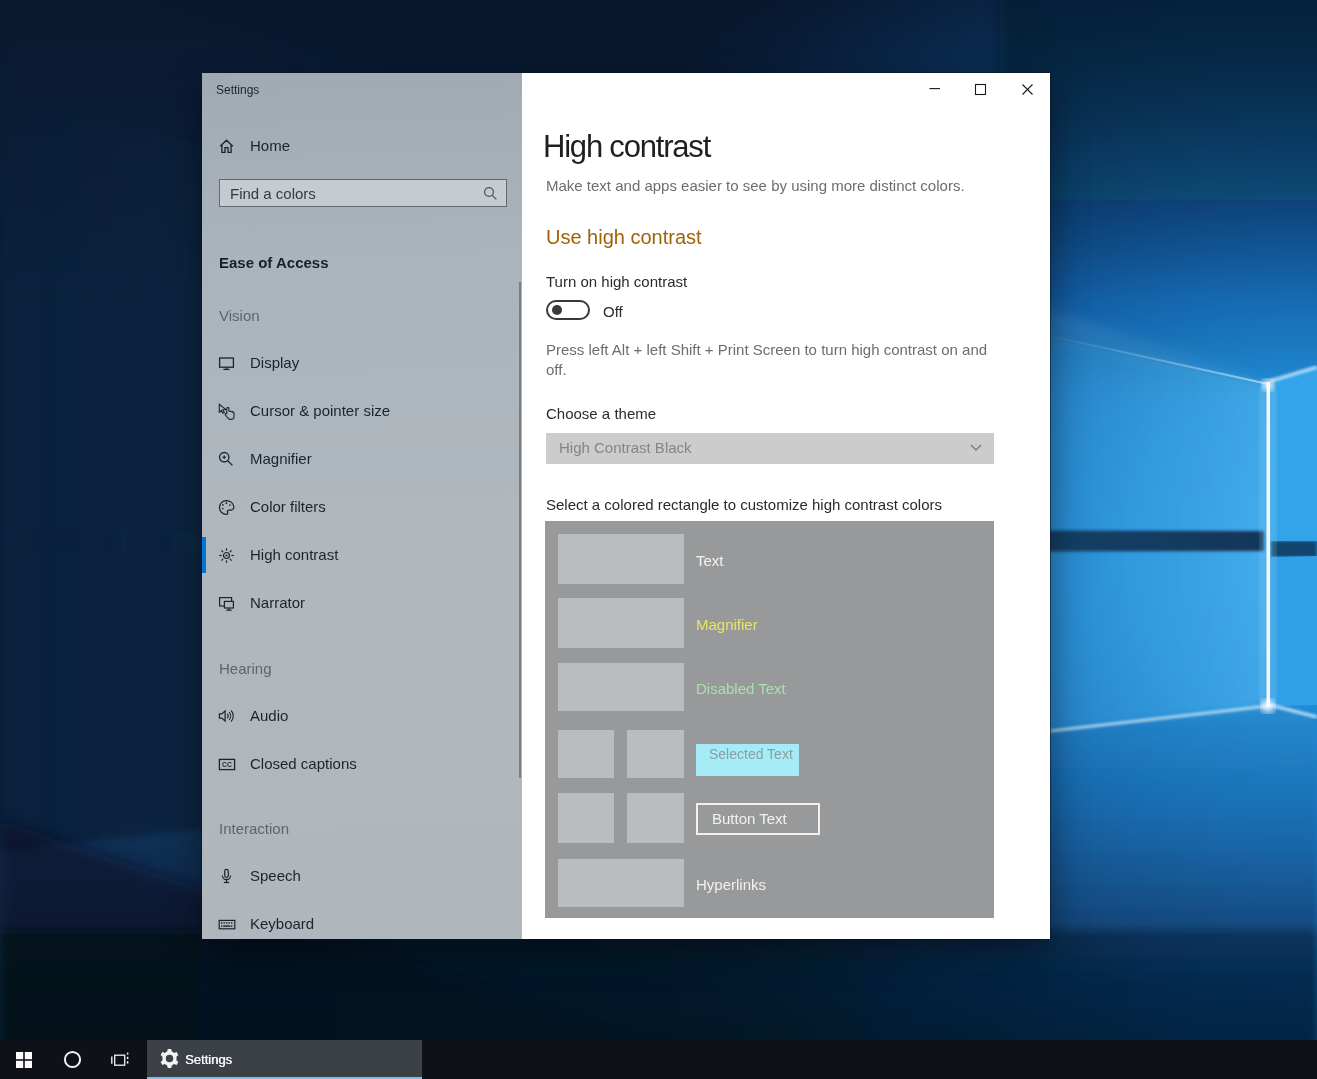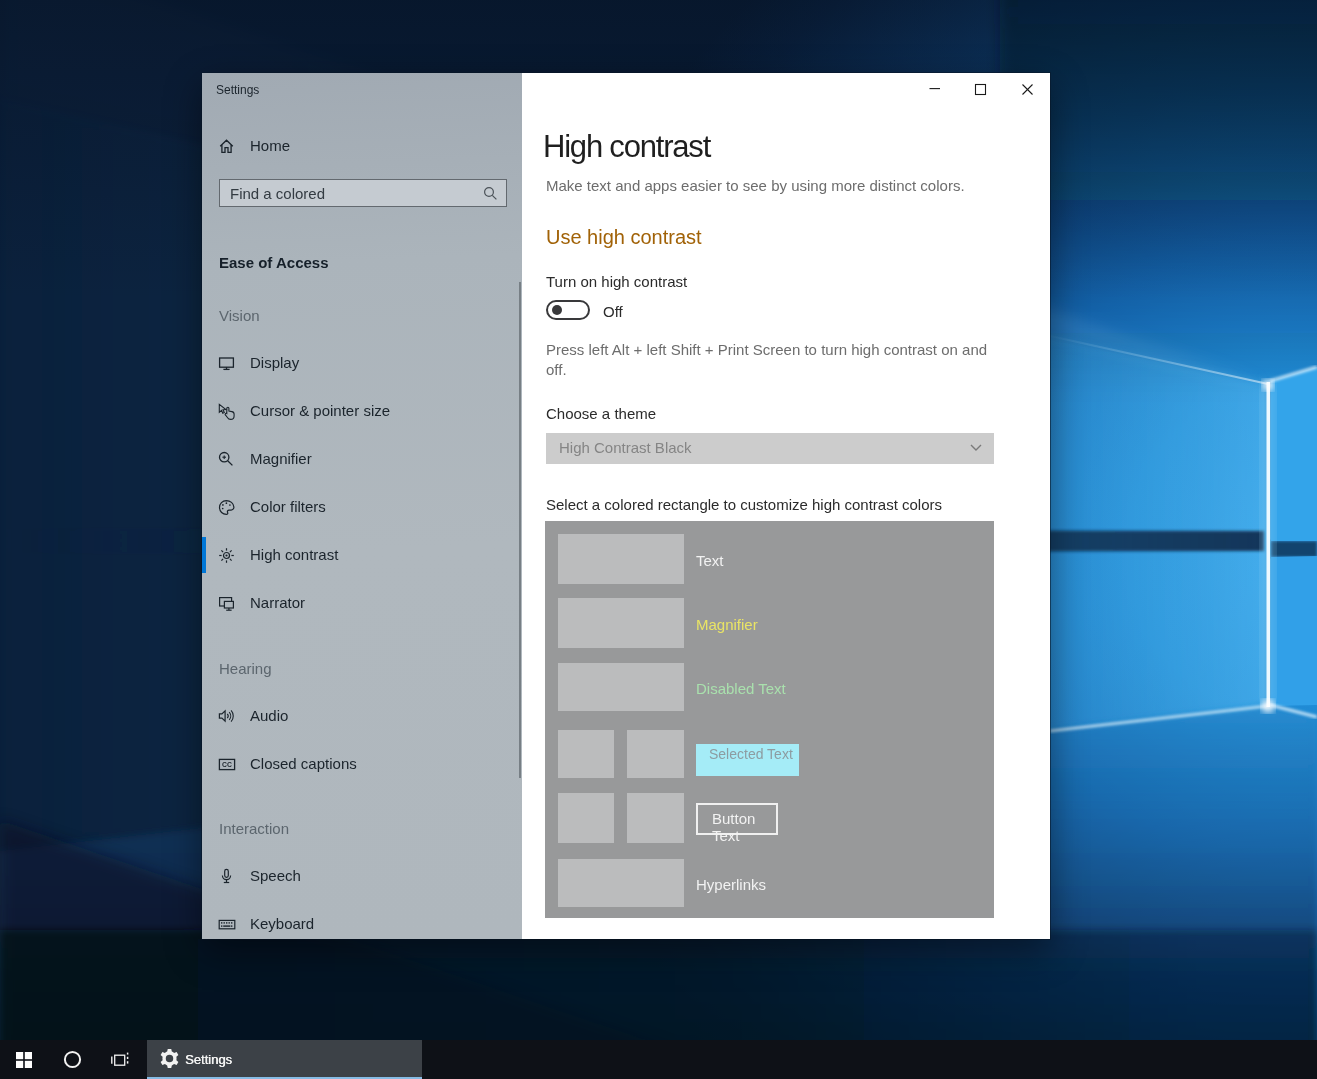--- a/index.html
+++ b/index.html
@@ -144,21 +144,21 @@
 <div id="win">
   <div id="sidebar">
     <div class="abs" style="left:14px;top:10px;font-size:12px;color:#1b242c;">Settings</div>
 
     <svg class="sicon" style="top:65px;" width="17" height="17" viewBox="0 0 17 17">
       <path d="M2.2 8.2 L8.5 2.2 L14.8 8.2 M3.9 7 L3.9 14.4 L7 14.4 L7 9.6 L10 9.6 L10 14.4 L13.1 14.4 L13.1 7" fill="none" stroke="#1b242c" stroke-width="1.3"></path>
     </svg>
     <div class="side-item" style="top:64px;">Home</div>
 
     <div class="abs" style="left:17px;top:106px;width:288px;height:28px;background:#c5cbd1;border:1px solid #63696f;">
-      <div class="abs" style="left:10px;top:5px;font-size:15px;color:#333b42;">Find a colored</div>
+      <div class="abs" style="left:10px;top:5px;font-size:15px;color:#333b42;">Find a colors</div>
       <svg class="abs" style="right:8px;top:6px;" width="15" height="15" viewBox="0 0 15 15">
         <circle cx="6" cy="6" r="4.4" fill="none" stroke="#4b5258" stroke-width="1.2"></circle>
         <line x1="9.3" y1="9.3" x2="13.4" y2="13.4" stroke="#4b5258" stroke-width="1.2"></line>
       </svg>
     </div>
 
     <div class="abs" style="left:17px;top:157px;font-size:15px;font-weight:bold;color:#16202a;margin-top:24px;">Ease of Access</div>
 
     <div class="side-head" style="top:234px;">Vision</div>
 
@@ -310,21 +310,21 @@
       <div class="plabel" style="top:159px;color:#a9e0ad;">Disabled Text</div>
 
       <div class="swatch" style="left:13px;top:209px;width:56px;height:48px;"></div>
       <div class="swatch" style="left:82px;top:209px;width:57px;height:48px;"></div>
       <div class="abs" style="left:151px;top:223px;width:103px;height:32px;background:#a5ecf7;">
         <div class="abs" style="left:13px;top:2px;font-size:14px;color:#8d9ca1;">Selected Text</div>
       </div>
 
       <div class="swatch" style="left:13px;top:272px;width:56px;height:50px;"></div>
       <div class="swatch" style="left:82px;top:272px;width:57px;height:50px;"></div>
-      <div class="abs" style="left:151px;top:282px;width:82px;height:32px;border:2px solid #f0f0f0;">
+      <div class="abs" style="left:151px;top:282px;width:124px;height:32px;border:2px solid #f0f0f0;">
         <div class="abs" style="left:14px;top:5px;font-size:15px;color:#f2f2f2;">Button Text</div>
       </div>
 
       <div class="swatch" style="left:13px;top:338px;width:126px;height:48px;"></div>
       <div class="plabel" style="top:355px;">Hyperlinks</div>
     </div>
   </div>
 </div>
 
 <div id="taskbar">

